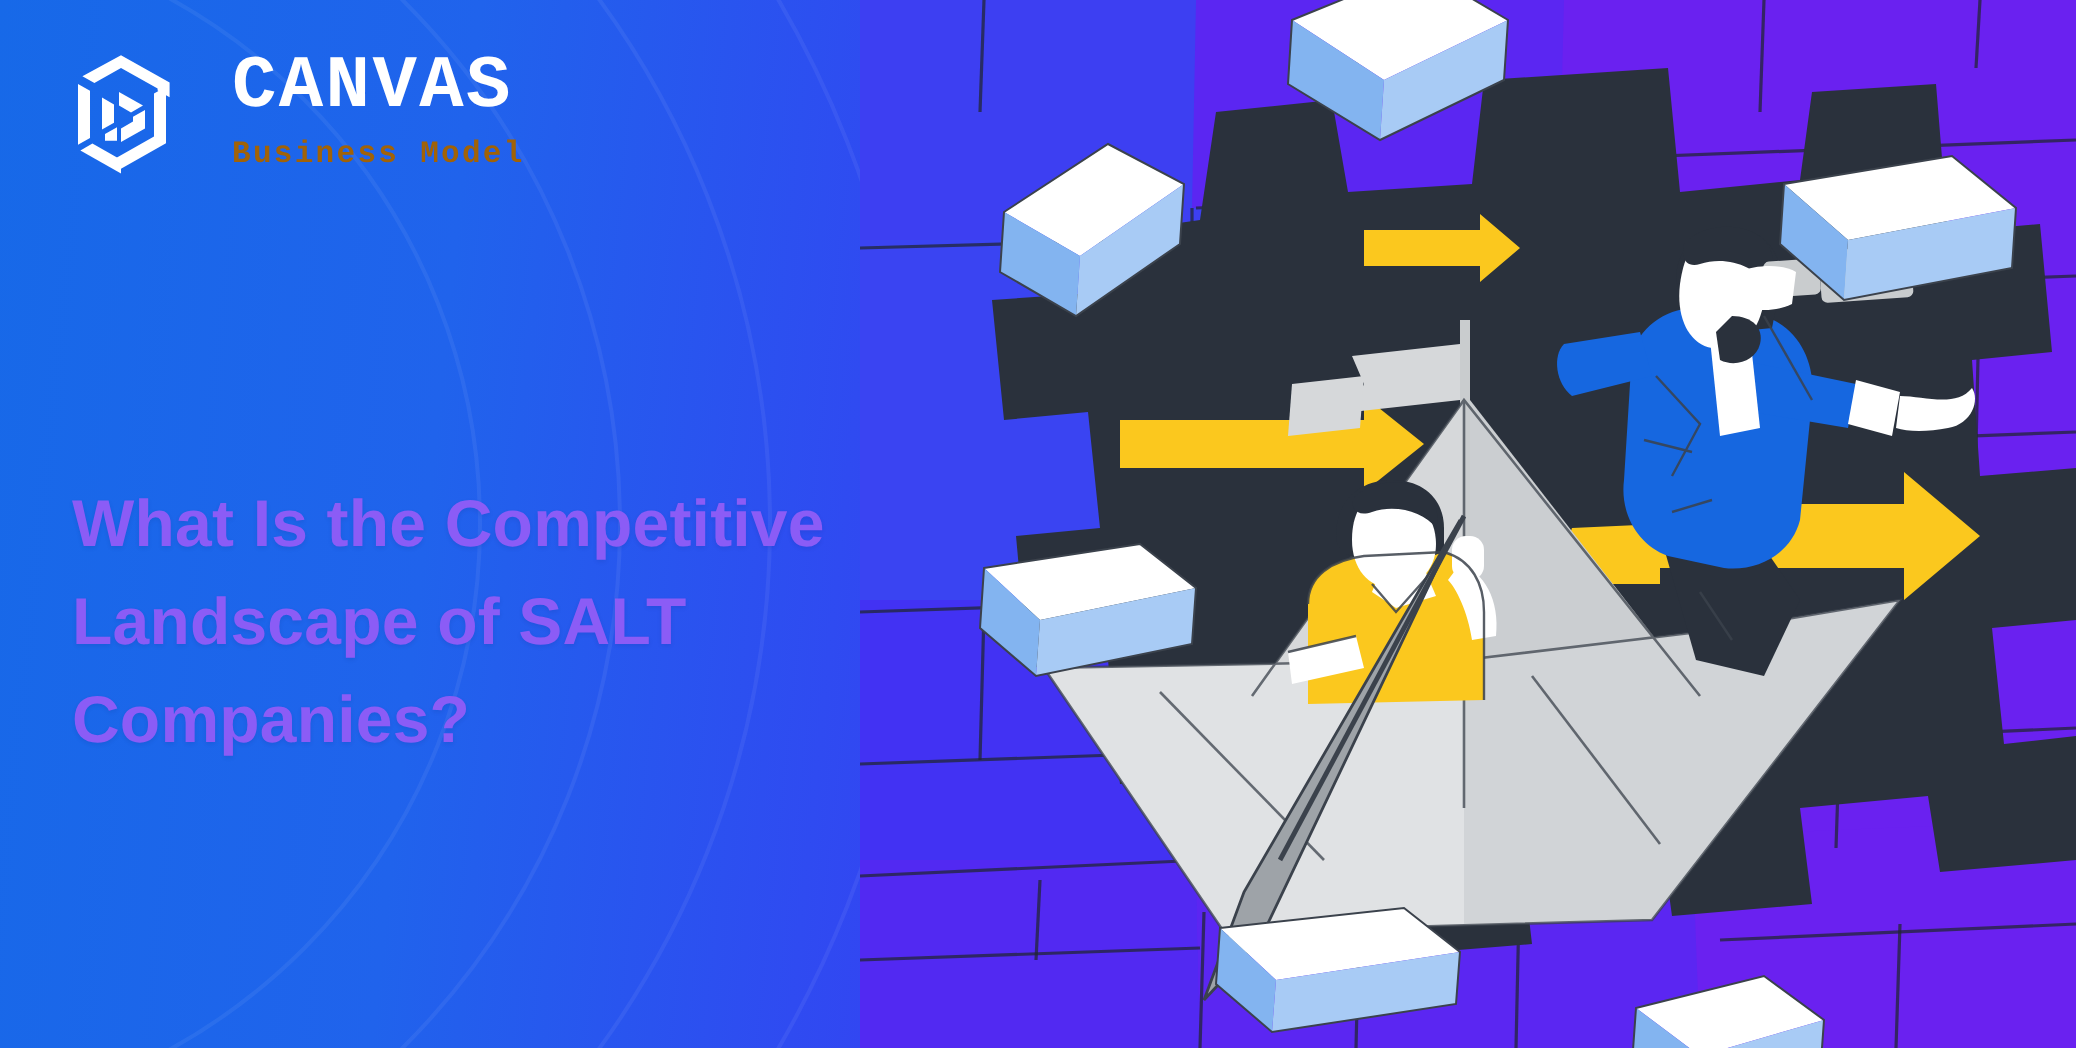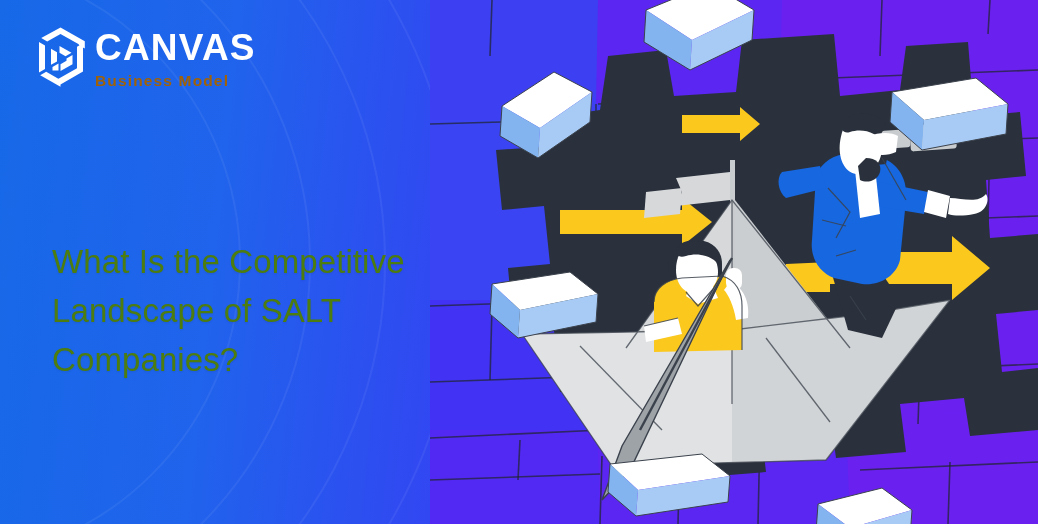--- a/index.html
+++ b/index.html
@@ -16,36 +16,36 @@
   }
   
   .arcs{position:absolute;left:0;top:0;width:660px;height:524px;overflow:hidden;opacity:.55;}
   .arcs svg{display:block;}
 
   
   .illo{position:absolute;left:430px;top:0;width:608px;height:524px;overflow:hidden;}
   .illo svg{display:block;}
 
   
-  .logo{position:absolute;left:33px;top:26px;display:flex;align-items:flex-end;gap:6px;}
+  .logo{position:absolute;left:33px;top:26px;display:flex;align-items:flex-start;gap:27px;font-family:Liberation Mono, monospace;}
   .logo-mark{width:56px;height:62px;flex:0 0 auto;}
   .logo-text{display:flex;flex-direction:column;justify-content:center;}
   .logo-title{
     color:#ffffff;font-size:37px;line-height:1;font-weight:700;
     letter-spacing:1.2px;
   }
   .logo-sub{
     color:#a16207;font-size:15.5px;line-height:1;font-weight:700;
     letter-spacing:1.15px;margin-top:7px;
   }
 
   
   .headline{
-    position:absolute;left:52px;top:215px;width:470px;
-    color:#4d7c0f;font-size:33px;font-weight:400;line-height:1.49;
+    position:absolute;left:36px;top:215px;width:470px;
+    color:#8b5cf6;font-size:33px;font-weight:700;line-height:1.49;
     letter-spacing:.1px;white-space:pre-line;
     text-shadow:0 1px 2px rgba(10,30,90,.10);
   }
 </style>
 </head>
 <body>
 
 <div class="stage">
 
   <div class="bg-gradient"></div>

